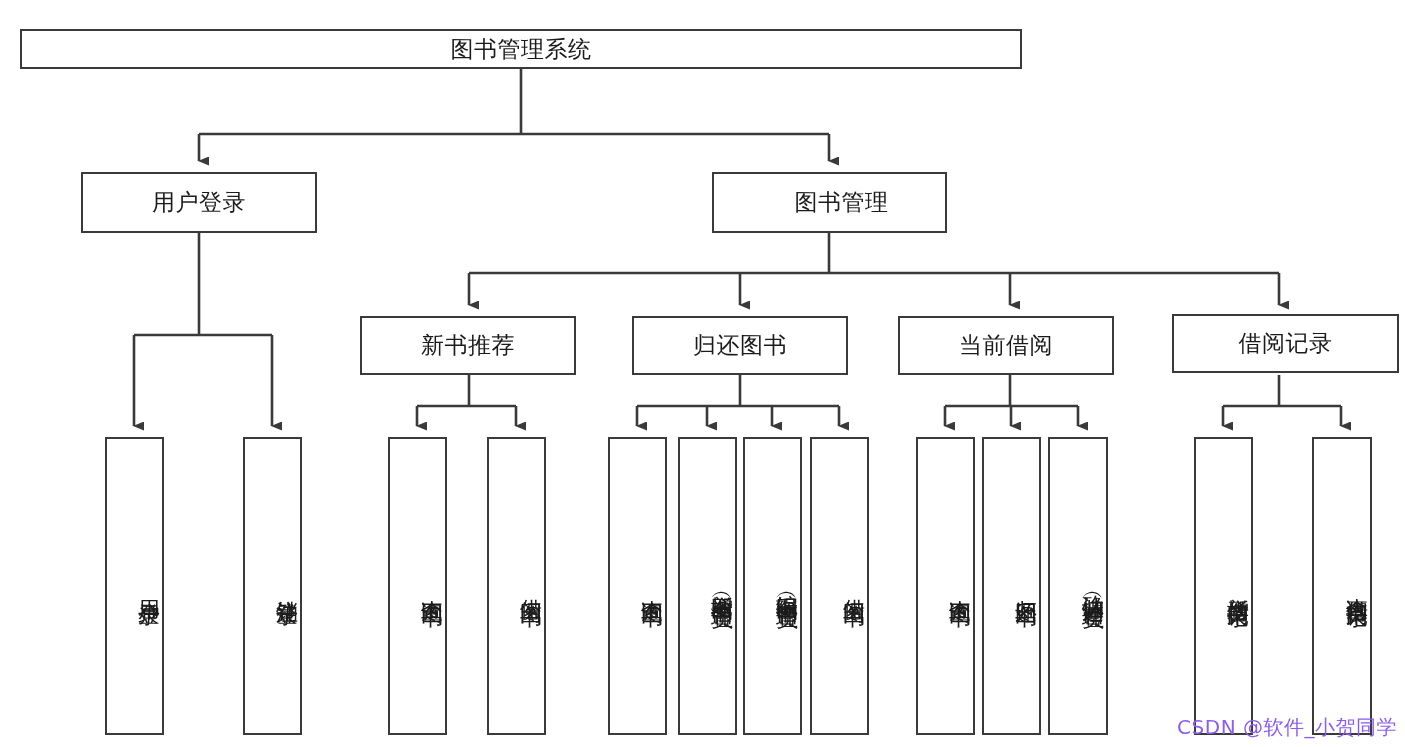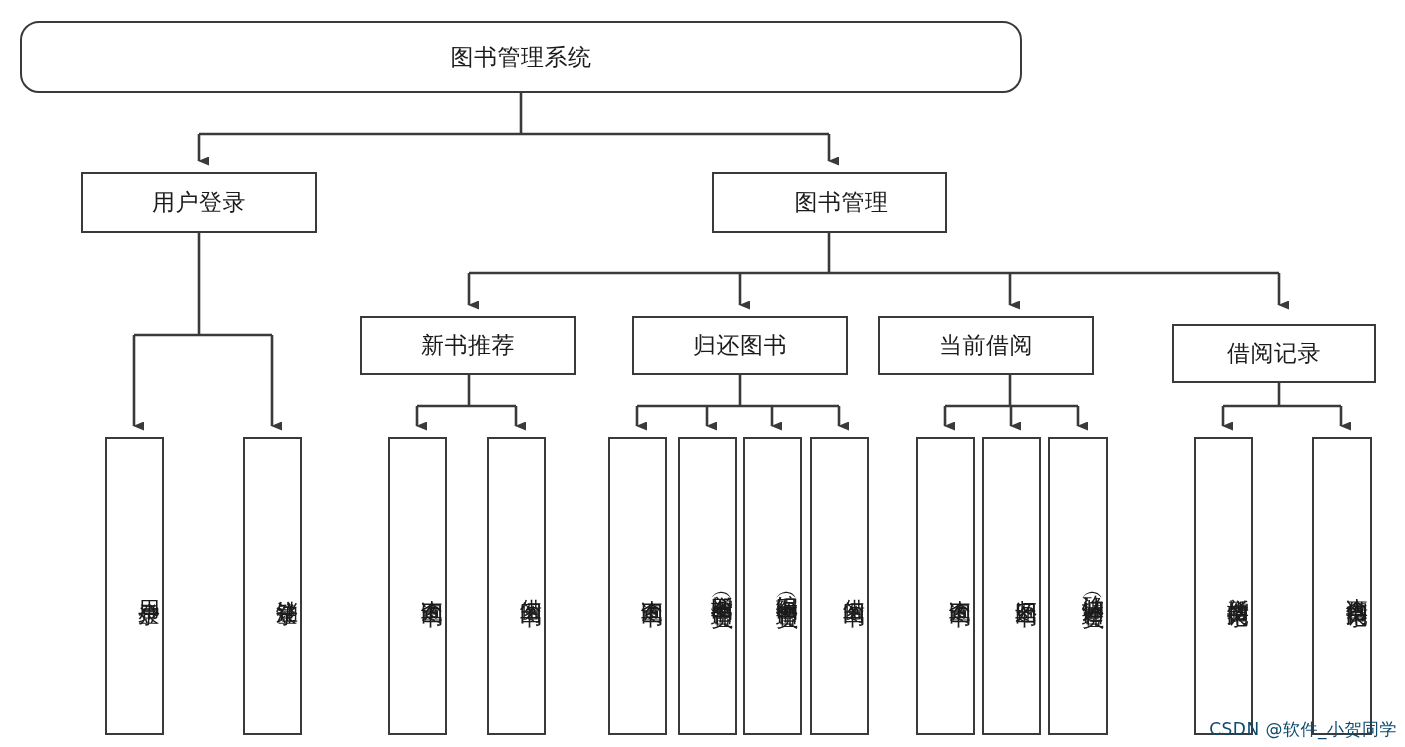--- a/index.html
+++ b/index.html
@@ -46,22 +46,22 @@
     align-items: flex-start;
     justify-content: center;
   }
   .node.vert.topalign {
     align-items: flex-start;
   }
   .watermark {
     position: absolute;
     right: 8px;
     bottom: 6px;
-    font-size: 17px;
-    color: #0c4a6e;
+    font-size: 20px;
+    color: #8b5cf6;
     letter-spacing: 0.5px;
     white-space: nowrap;
     pointer-events: none;
   }
 </style>
 </head>
 <body>
 
 <div id="canvas">
 
@@ -102,39 +102,39 @@
         <line x1="1011" y1="406" x2="1011" y2="426" marker-end="url(#arrowhead)"></line>
         <line x1="1078" y1="406" x2="1078" y2="426" marker-end="url(#arrowhead)"></line>
         <line x1="1279" y1="375" x2="1279" y2="406"></line>
         <line x1="1223" y1="406" x2="1341" y2="406"></line>
         <line x1="1223" y1="406" x2="1223" y2="426" marker-end="url(#arrowhead)"></line>
         <line x1="1341" y1="406" x2="1341" y2="426" marker-end="url(#arrowhead)"></line>
       </g>
   </svg>
 
   <div id="nodes-layer">
-      <div class="node horiz" style="left: 20px; top: 21px; width: 1002px; height: 72px; border-radius: 19px;">
+      <div class="node horiz" style="left: 20px; top: 29px; width: 1002px; height: 40px;">
         <span>图书管理系统</span>
       </div>
       <div class="node horiz" style="left: 81px; top: 172px; width: 236px; height: 61px;">
         <span>用户登录</span>
       </div>
       <div class="node horiz" style="left: 712px; top: 172px; width: 235px; height: 61px; padding-left: 24px;">
         <span>图书管理</span>
       </div>
       <div class="node horiz" style="left: 360px; top: 316px; width: 216px; height: 59px;">
         <span>新书推荐</span>
       </div>
       <div class="node horiz" style="left: 632px; top: 316px; width: 216px; height: 59px;">
         <span>归还图书</span>
       </div>
-      <div class="node horiz" style="left: 878px; top: 316px; width: 216px; height: 59px;">
+      <div class="node horiz" style="left: 898px; top: 316px; width: 216px; height: 59px;">
         <span>当前借阅</span>
       </div>
-      <div class="node horiz" style="left: 1172px; top: 324px; width: 204px; height: 59px;">
+      <div class="node horiz" style="left: 1172px; top: 314px; width: 227px; height: 59px;">
         <span>借阅记录</span>
       </div>
       <div class="node vert" style="left: 105px; top: 437px; width: 59px; height: 298px;">
         <span>用户登录</span>
       </div>
       <div class="node vert" style="left: 243px; top: 437px; width: 59px; height: 298px;">
         <span>注销登录</span>
       </div>
       <div class="node vert" style="left: 388px; top: 437px; width: 59px; height: 298px;">
         <span>查询图书</span>

